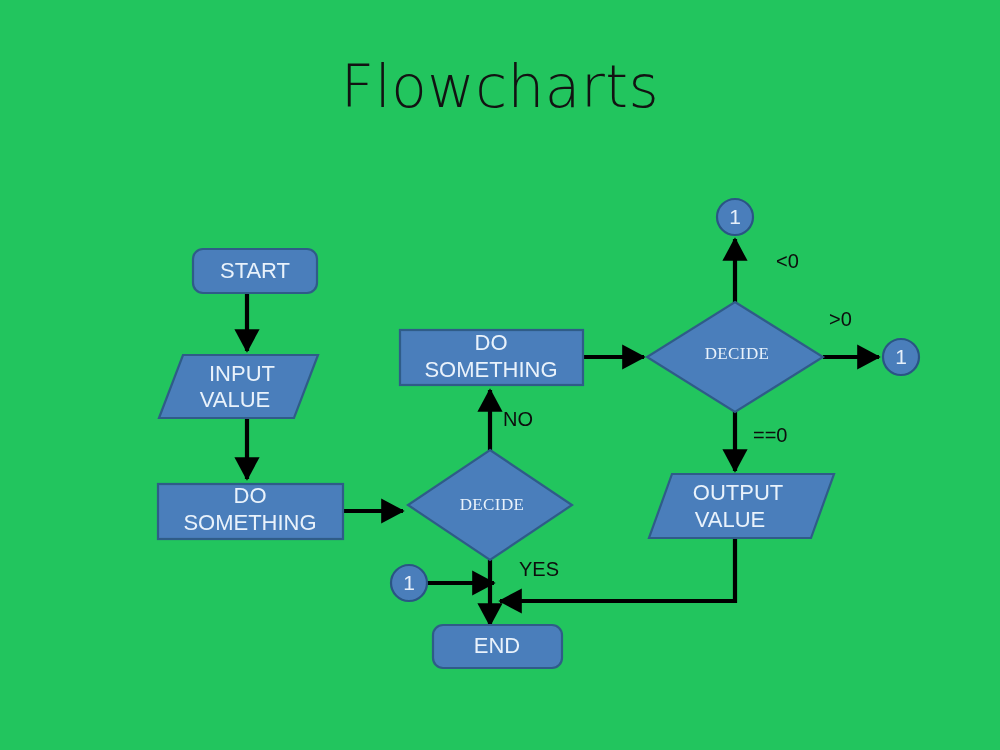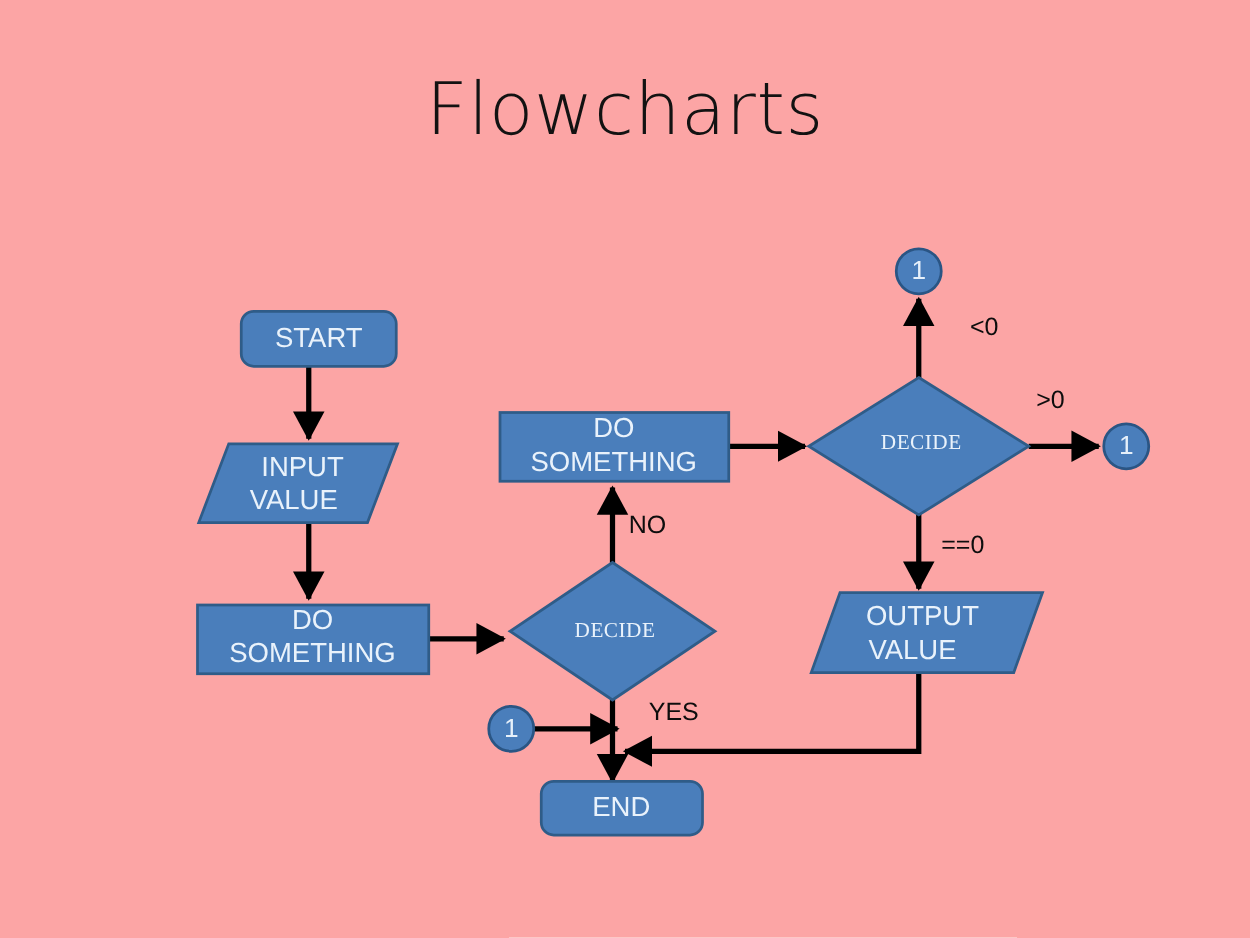--- a/index.html
+++ b/index.html
@@ -11,21 +11,21 @@
   body {
     width: 1000px;
     height: 750px;
     font-family: "Liberation Sans", sans-serif;
     overflow: hidden;
   }
   #slide {
     position: relative;
     width: 1000px;
     height: 750px;
-    background: #fca5a5;
+    background: #22c55e;
   }
   #slide-title {
     position: absolute;
     left: 0;
     top: 58px;
     width: 1000px;
     text-align: center;
     font-family: "DejaVu Sans", sans-serif;
     font-weight: 300;
     font-size: 58px;

